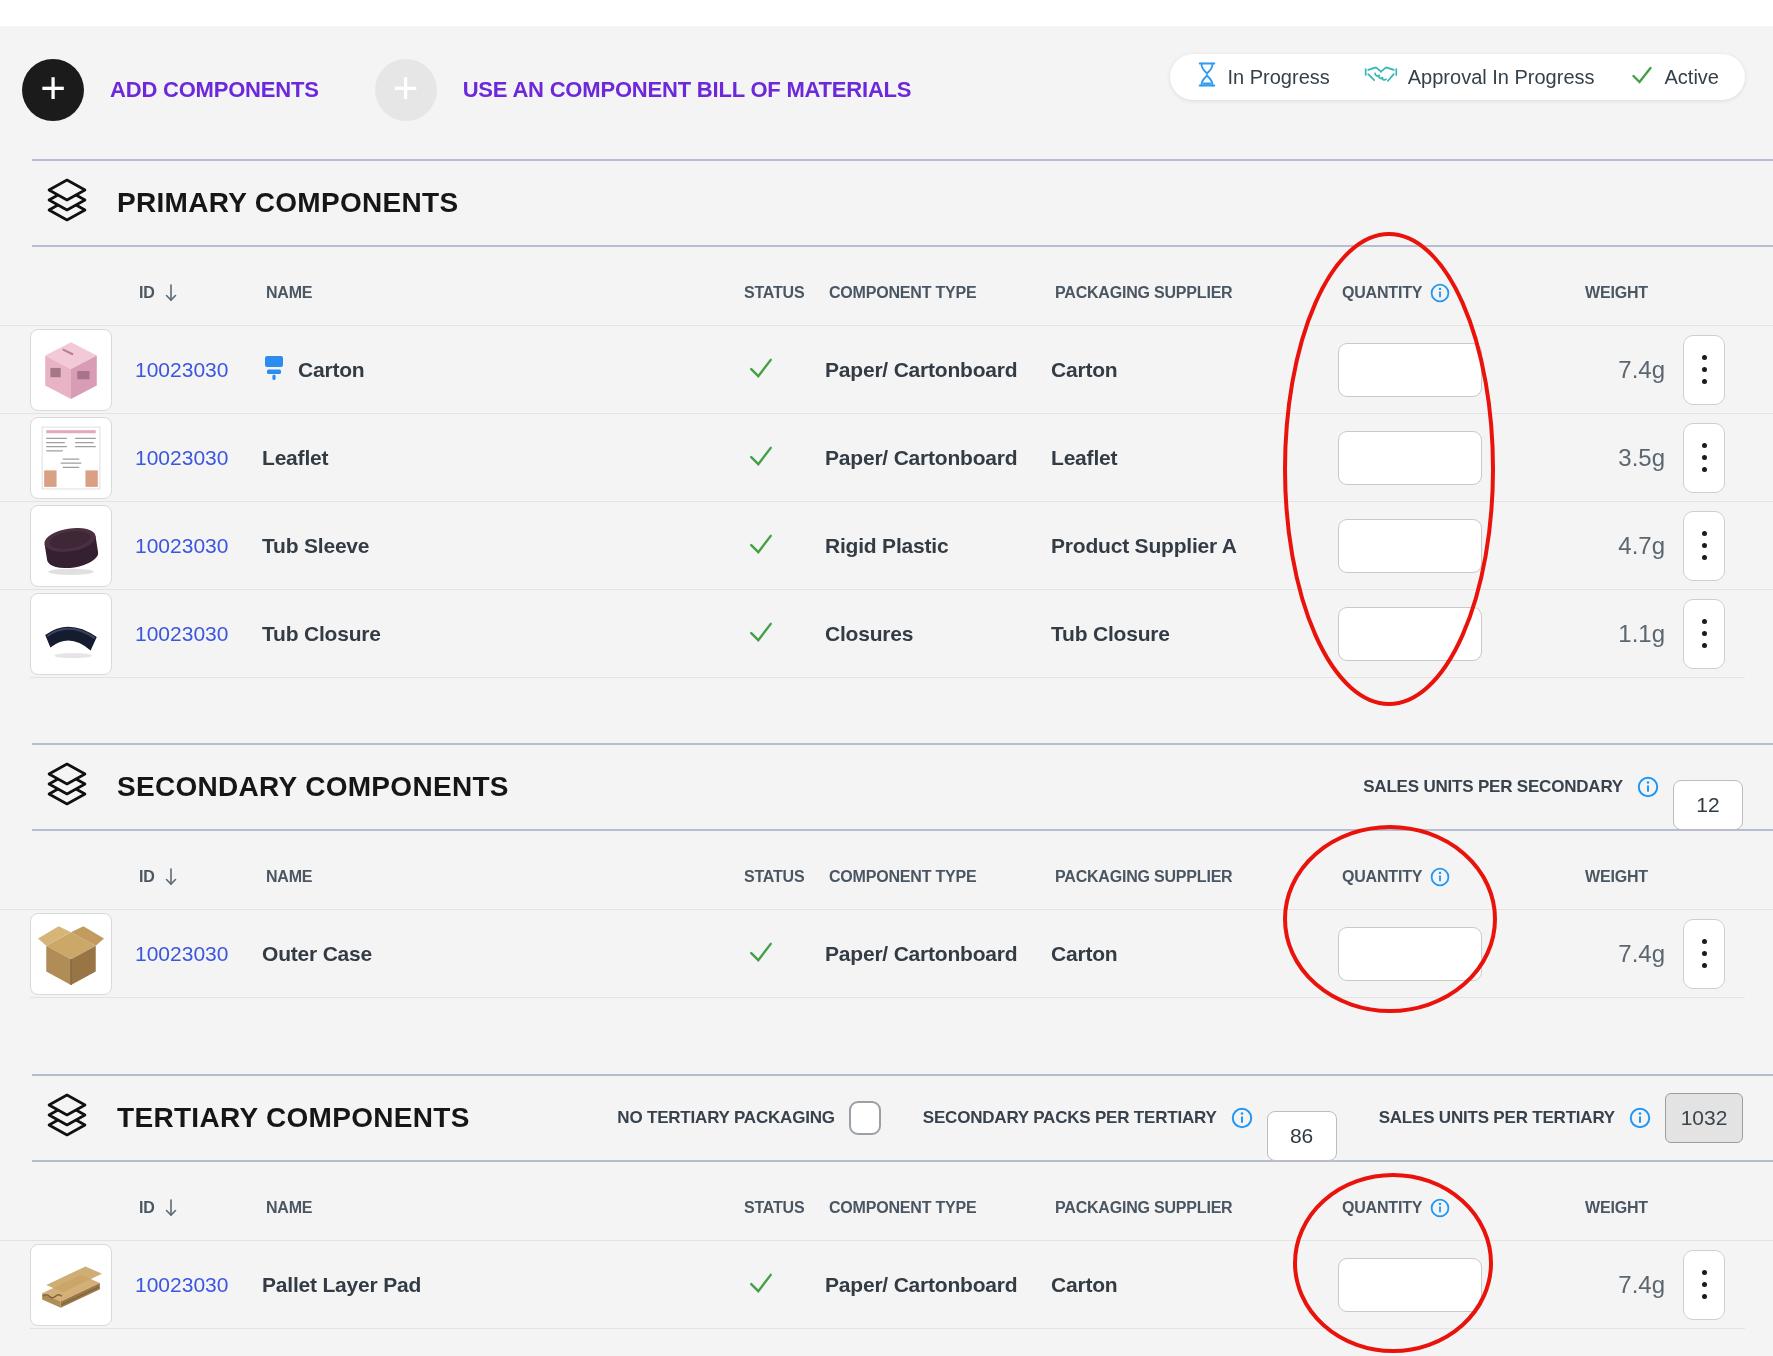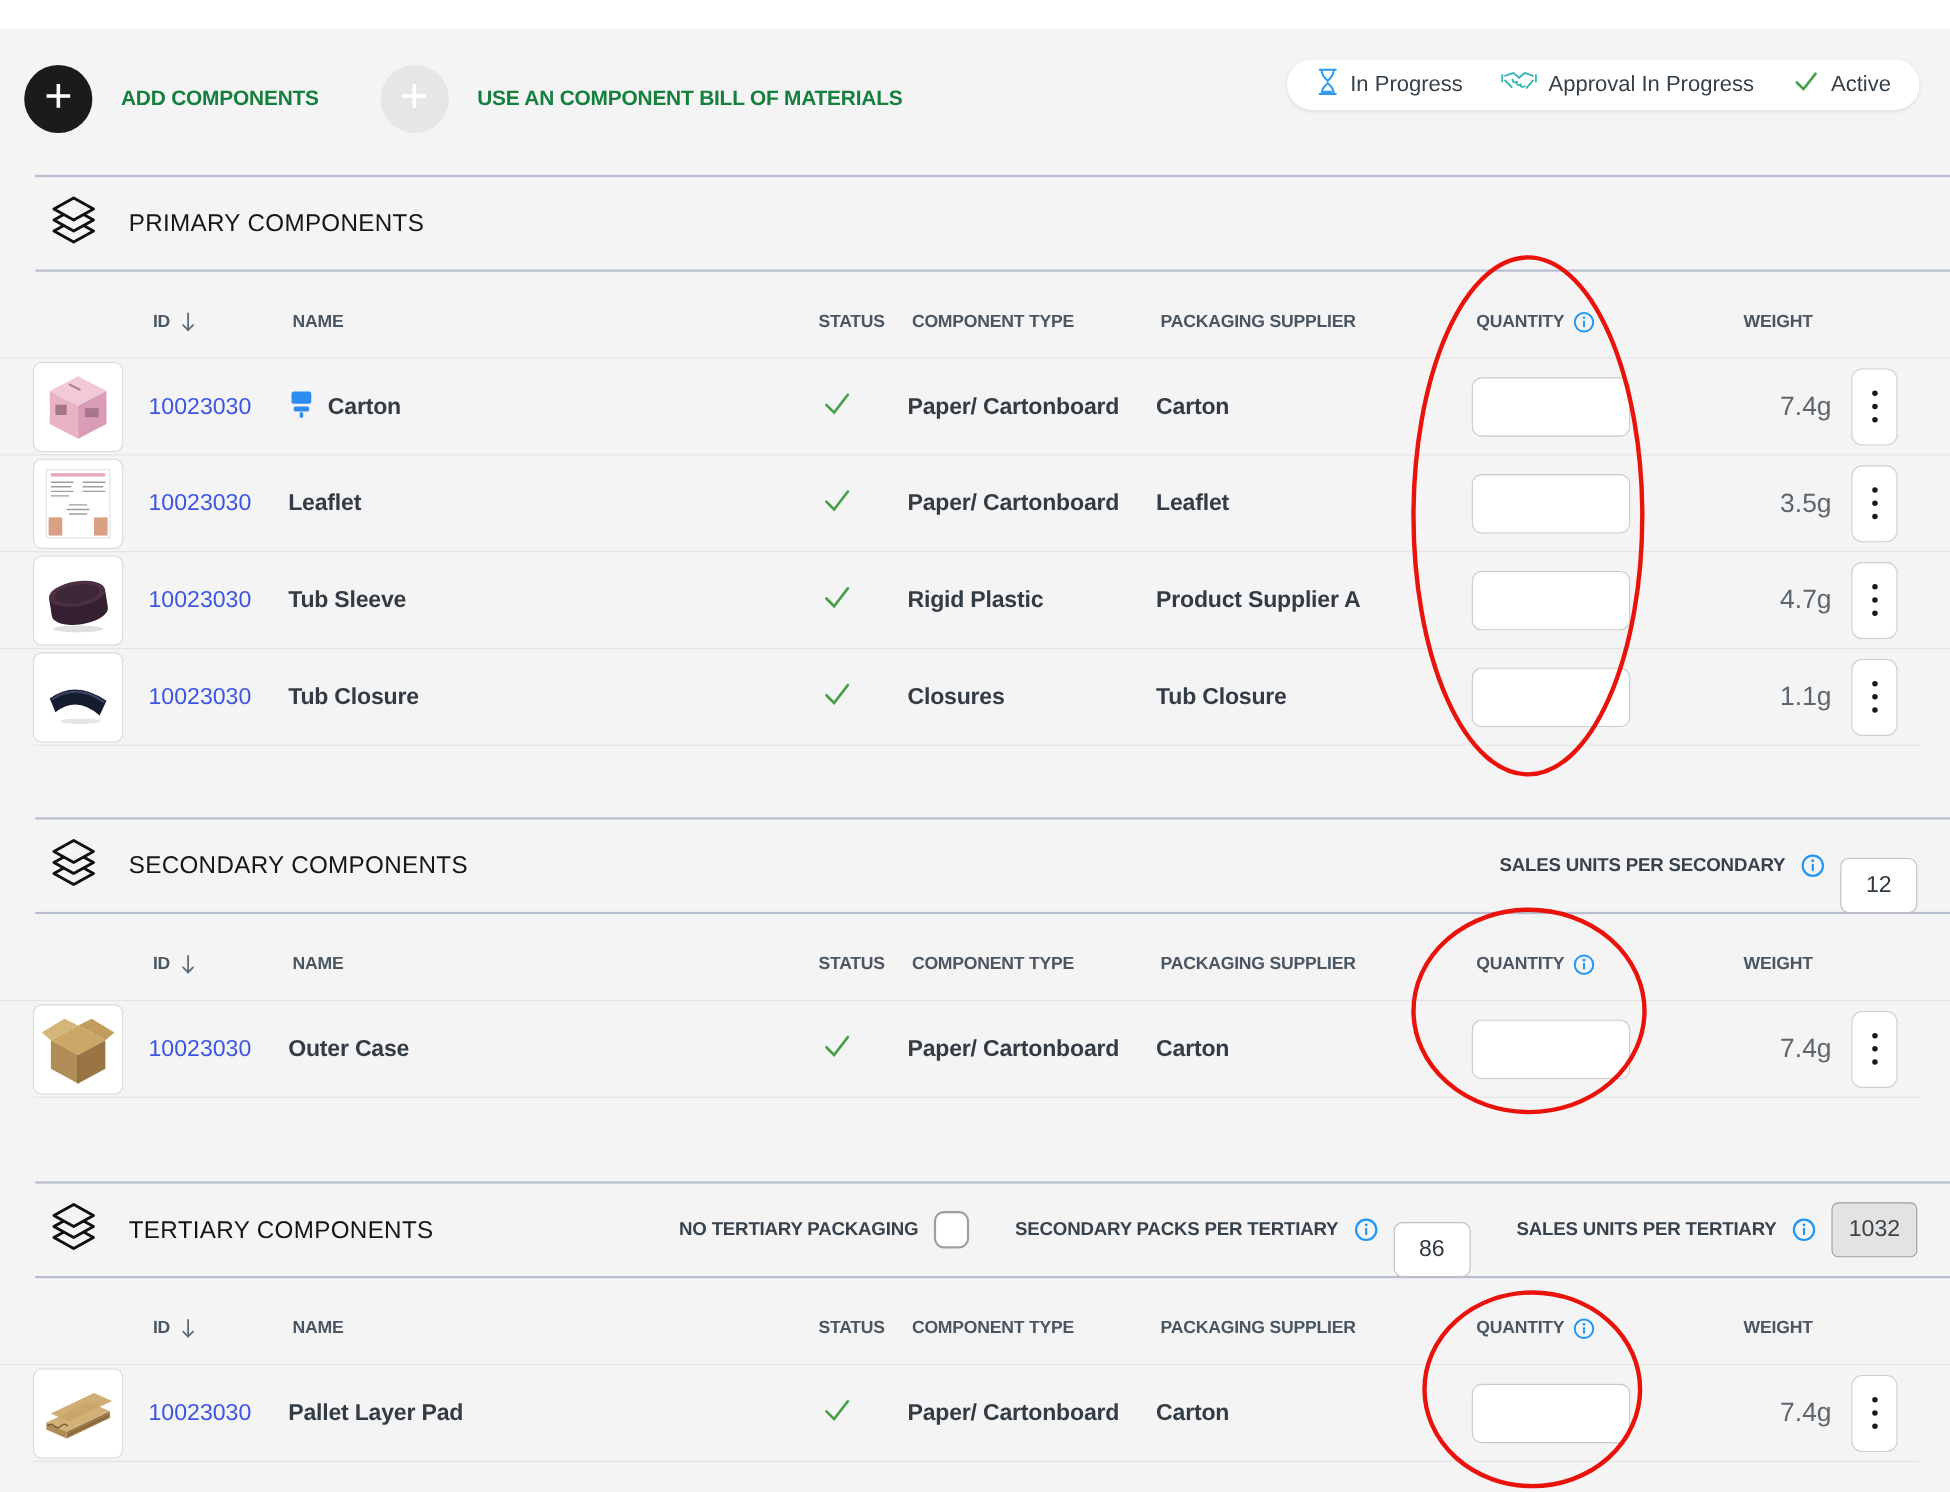--- a/index.html
+++ b/index.html
@@ -7,31 +7,31 @@
        font-family:"Liberation Sans","DejaVu Sans",sans-serif;color:#2f3a43;background:#f4f4f5;}
   .top-strip{height:26px;background:#ffffff;}
 
   
   .toolbar{position:relative;height:96px;padding:16px 28px 0 22px;display:flex;align-items:center;}
   .circle-btn{width:62px;height:62px;border-radius:50%;border:none;cursor:pointer;
               display:flex;align-items:center;justify-content:center;flex:0 0 auto;}
   .circle-btn .plus{font-size:44px;line-height:1;font-weight:300;margin-top:-4px;}
   .circle-dark{background:#1b1b1b;color:#fff;}
   .circle-light{background:#e6e6e6;color:#fff;}
-  .toolbar-label{font-weight:bold;font-size:19px;letter-spacing:-0.2px;color:#15803d;margin-left:26px;}
+  .toolbar-label{font-weight:bold;font-size:22px;letter-spacing:-0.2px;color:#6d28d9;margin-left:26px;}
   .toolbar-gap{width:56px;flex:0 0 auto;}
 
   .legend{position:absolute;top:28px;right:28px;height:46px;background:#fff;border-radius:23px;
           display:flex;align-items:center;gap:34px;padding:0 26px;box-shadow:0 1px 4px rgba(0,0,0,.10);}
   .legend-item{display:flex;align-items:center;gap:10px;font-size:20px;color:#34404a;}
 
   
   .hr{border-top:2px solid #b6bdd1;margin-left:32px;}
   .band{height:84px;display:flex;align-items:center;padding:0 30px 0 45px;}
-  .band-title{font-weight:normal;font-size:22px;letter-spacing:.3px;color:#161616;margin-left:28px;white-space:nowrap;}
+  .band-title{font-weight:bold;font-size:28px;letter-spacing:.3px;color:#161616;margin-left:28px;white-space:nowrap;}
   .band .spacer{flex:1;}
   .ctl{display:flex;align-items:center;gap:14px;margin-left:42px;white-space:nowrap;}
   .ctl-label{font-weight:bold;font-size:17px;letter-spacing:-0.2px;color:#37424c;}
   .checkbox{width:28px;height:30px;border:2px solid #9aa0a6;border-radius:9px;background:#fff;cursor:pointer;}
   .mini-input{width:64px;height:46px;border:1.5px solid #bdbdbd;border-radius:8px;background:#fff;
               font-size:21px;text-align:center;color:#2f3a43;font-family:inherit;margin-top:36px;}
   .mini-readonly{width:76px;height:48px;border:1.5px solid #9e9e9e;border-radius:6px;background:#e3e3e3;
                  display:flex;align-items:center;justify-content:center;font-size:21px;color:#3c444b;}
 
   

